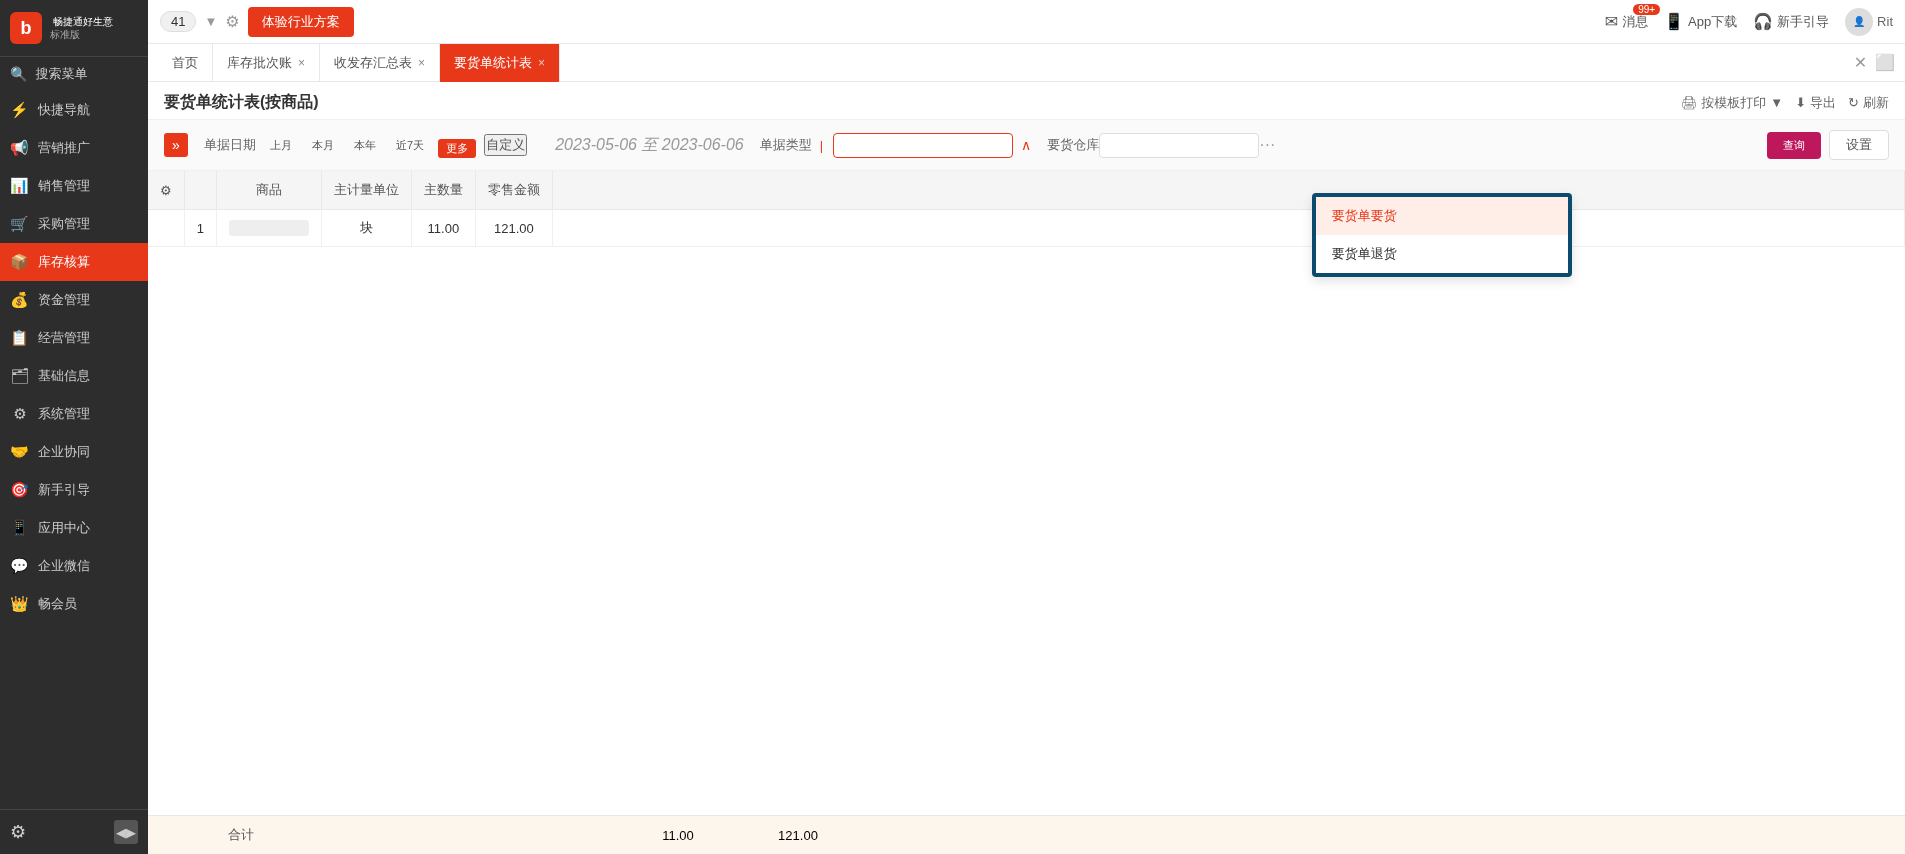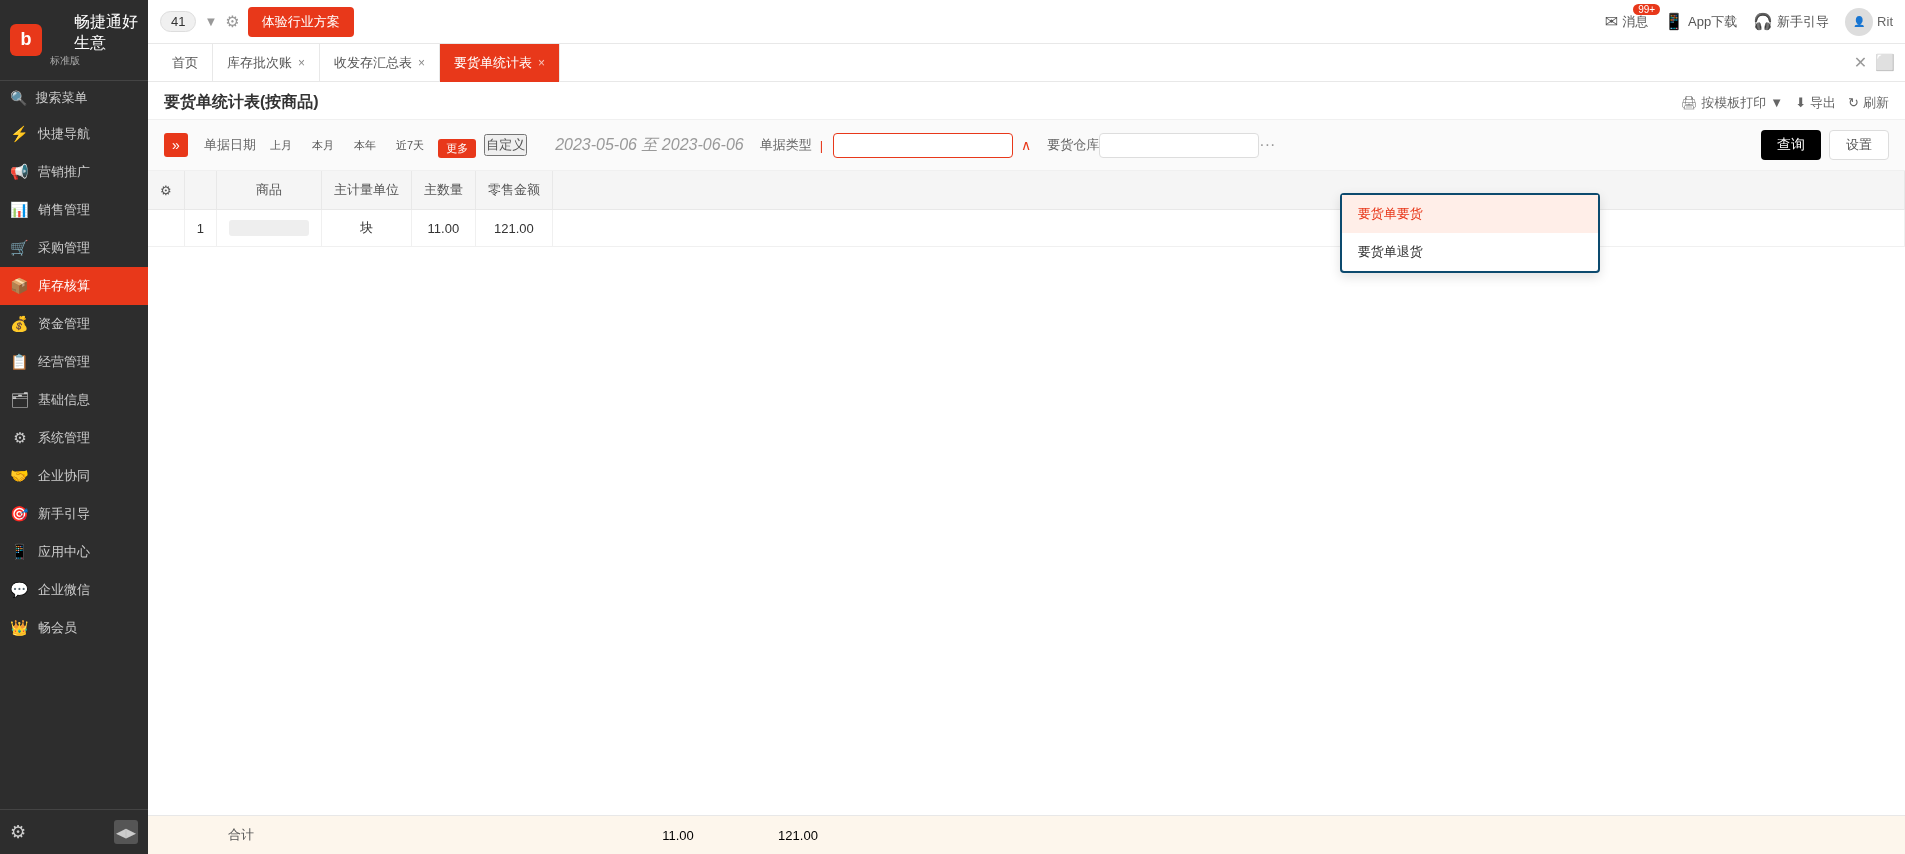--- a/index.html
+++ b/index.html
@@ -28,22 +28,22 @@
       display: flex;
       align-items: center;
       justify-content: center;
       color: white;
       font-size: 18px;
       font-weight: bold;
       flex-shrink: 0;
     }
     .sidebar-title {
       color: white;
-      font-size: 16px;
-      margin-left: 24px;
+      font-size: 10px;
+      margin-left: 3px;
       line-height: 1.3;
     }
     .sidebar-subtitle {
       color: #aaa;
       font-size: 10px;
     }
     .sidebar-search {
       display: flex;
       align-items: center;
       padding: 8px 10px;
@@ -315,46 +315,46 @@
       color: #999;
     }
     .warehouse-more { color: #999; cursor: pointer; font-size: 16px; }
     .filter-actions {
       margin-left: auto;
       display: flex;
       align-items: center;
       gap: 8px;
     }
     .query-btn {
-      background: #000000;
+      background: #be185d;
       color: white;
       border: none;
       border-radius: 4px;
       padding: 6px 16px;
-      font-size: 14px;
+      font-size: 11px;
       cursor: pointer;
     }
     .setting-btn {
       border: 1px solid #ddd;
       background: white;
       border-radius: 4px;
       padding: 5px 16px;
       font-size: 13px;
       cursor: pointer;
       color: #555;
     }
 
     
     .dropdown-overlay {
       position: absolute;
       top: 60px;
-      left: 580px;
+      left: 552px;
       z-index: 100;
       background: white;
-      border: 2px solid #0c4a6e;
+      border: 4px solid #0c4a6e;
       border-radius: 4px;
       box-shadow: 0 4px 12px rgba(0,0,0,0.12);
       width: 260px;
     }
     .dropdown-item {
       padding: 10px 16px;
       font-size: 13px;
       color: #333;
       cursor: pointer;
     }

